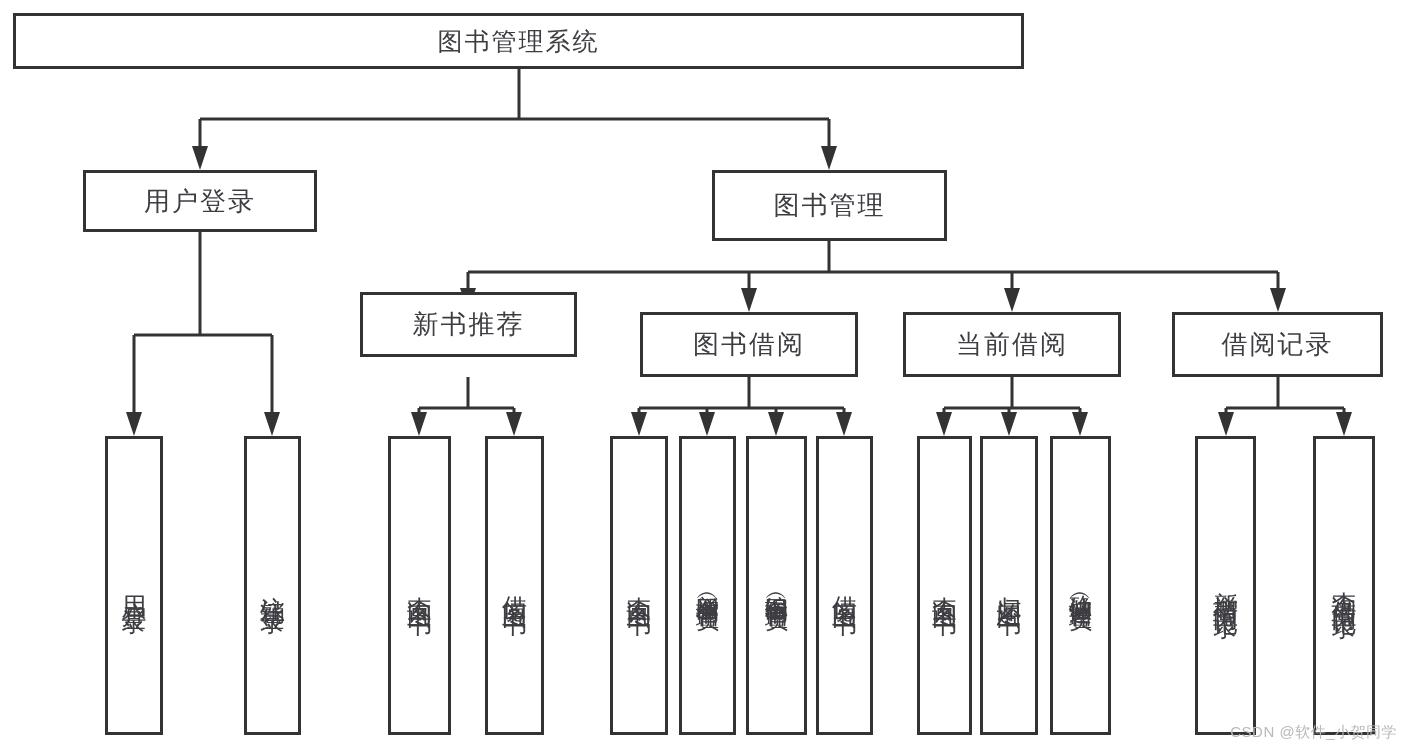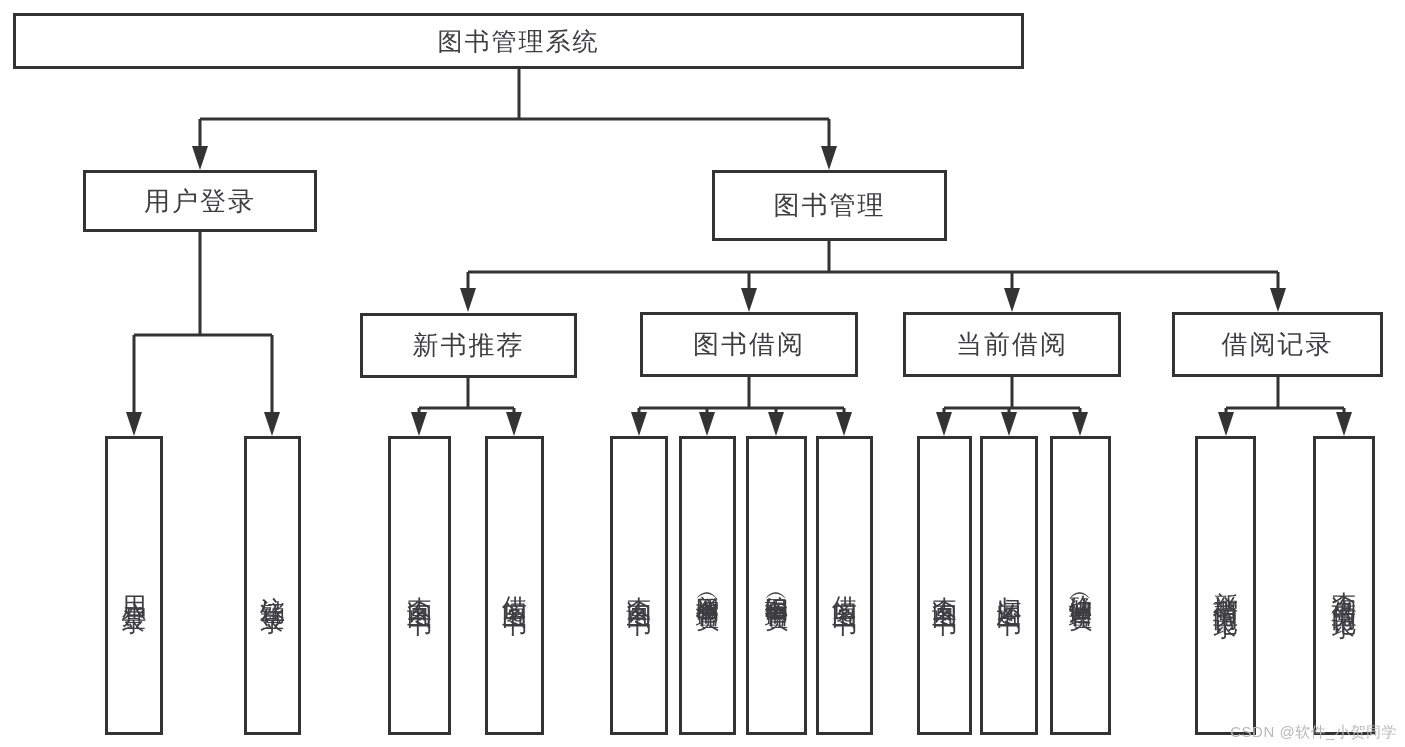--- a/index.html
+++ b/index.html
@@ -86,21 +86,21 @@
     <span class="hlabel">图书管理系统</span>
   </div>
 
   <div class="node" style="left:83px;top:170px;width:234px;height:62px;">
     <span class="hlabel">用户登录</span>
   </div>
   <div class="node" style="left:712px;top:170px;width:235px;height:71px;">
     <span class="hlabel">图书管理</span>
   </div>
 
-  <div class="node" style="left:360px;top:313px;width:217px;height:65px;text-align:right;">
+  <div class="node" style="left:360px;top:292px;width:217px;height:65px;text-align:right;">
     <span class="hlabel">新书推荐</span>
   </div>
   <div class="node" style="left:640px;top:312px;width:218px;height:65px;">
     <span class="hlabel">图书借阅</span>
   </div>
   <div class="node" style="left:903px;top:312px;width:218px;height:65px;">
     <span class="hlabel">当前借阅</span>
   </div>
   <div class="node" style="left:1172px;top:312px;width:211px;height:65px;">
     <span class="hlabel">借阅记录</span>

